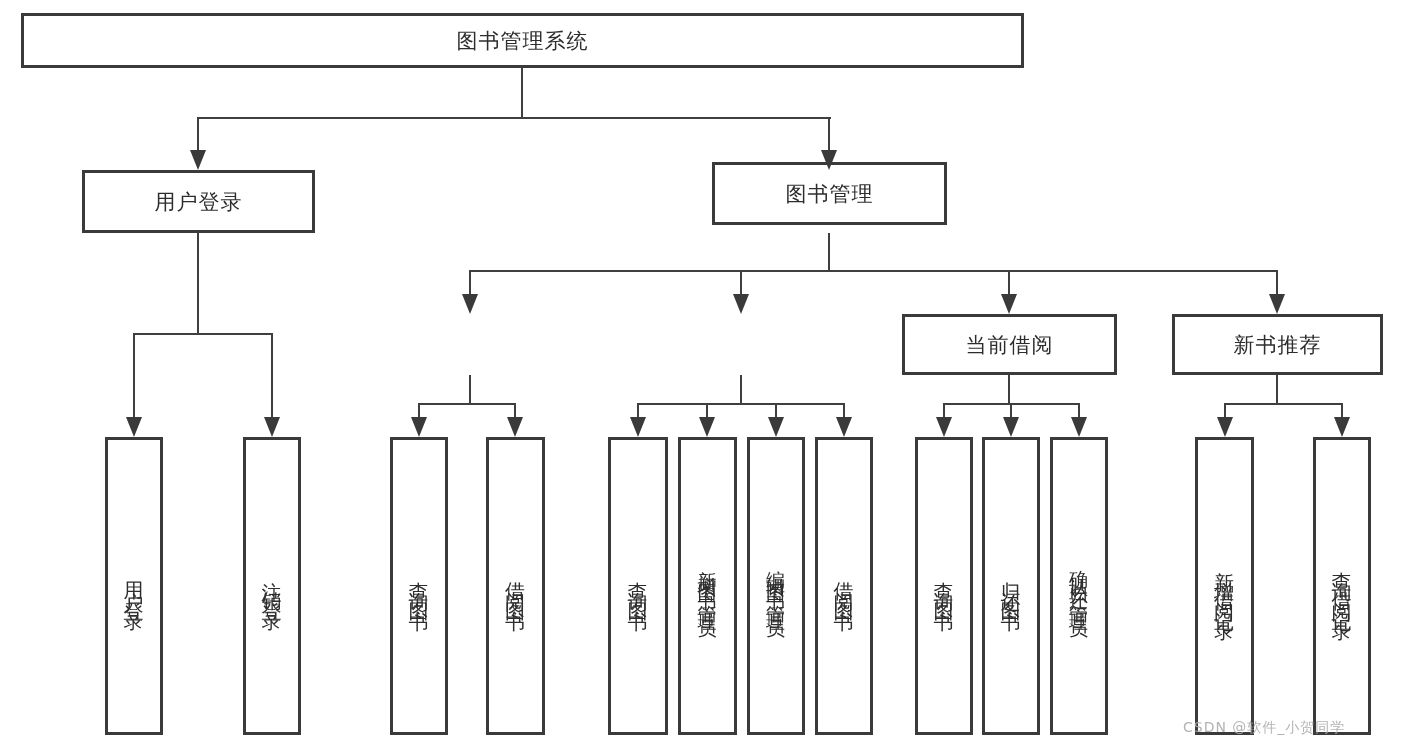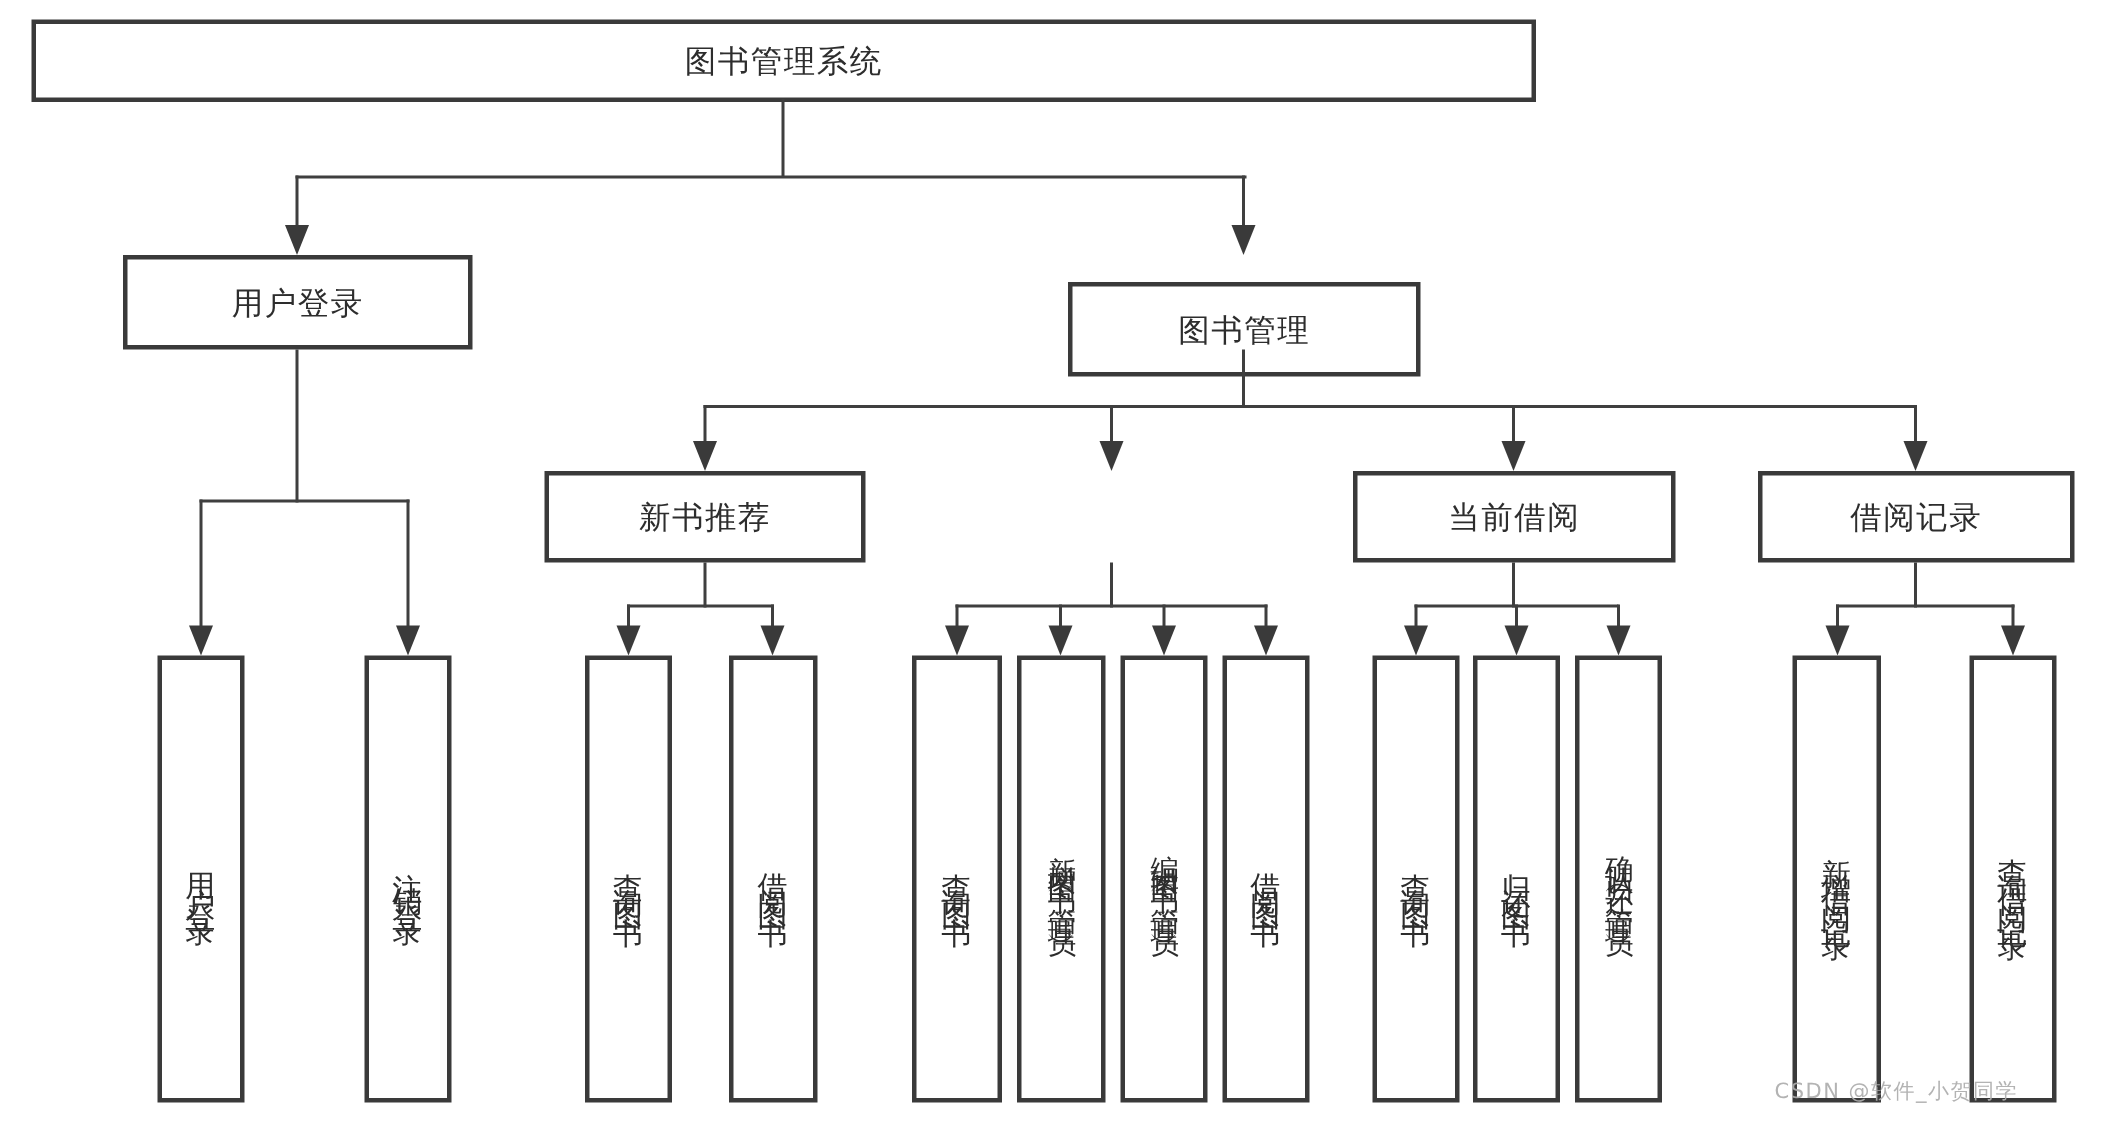--- a/index.html
+++ b/index.html
@@ -35,32 +35,29 @@
 
 <div id="stage">
 
   <div class="node" style="left:21px;top:13px;width:1003px;height:55px;">
     <span>图书管理系统</span>
   </div>
 
   <div class="node" style="left:82px;top:170px;width:233px;height:63px;">
     <span>用户登录</span>
   </div>
-  <div class="node" style="left:712px;top:188px;width:235px;height:63px;">
+  <div class="node" style="left:712px;top:162px;width:235px;height:63px;">
     <span>图书管理</span>
   </div>
 
-  <div class="node" style="left:363px;top:314px;width:214px;height:61px;">
-    <span>新书推荐</span>
-  </div>
   <div class="node" style="left:902px;top:314px;width:215px;height:61px;text-align:center;">
     <span>当前借阅</span>
   </div>
   <div class="node" style="left:1172px;top:314px;width:211px;height:61px;">
-    <span>借阅记录</span>
+    <span>新书推荐</span>
   </div>
 
   <div class="node leaf" style="left:105px;top:437px;width:58px;height:298px;">
     <span>用户登录</span>
   </div>
   <div class="node leaf" style="left:243px;top:437px;width:58px;height:298px;">
     <span>注销登录</span>
   </div>
 
   <div class="node leaf" style="left:390px;top:437px;width:58px;height:298px;">

